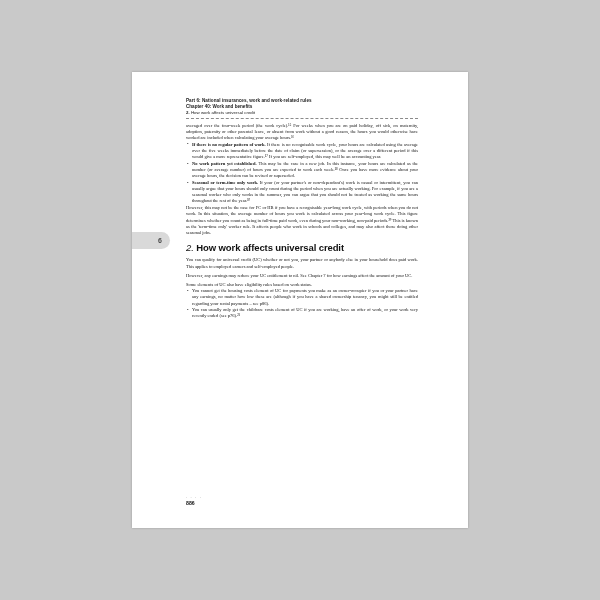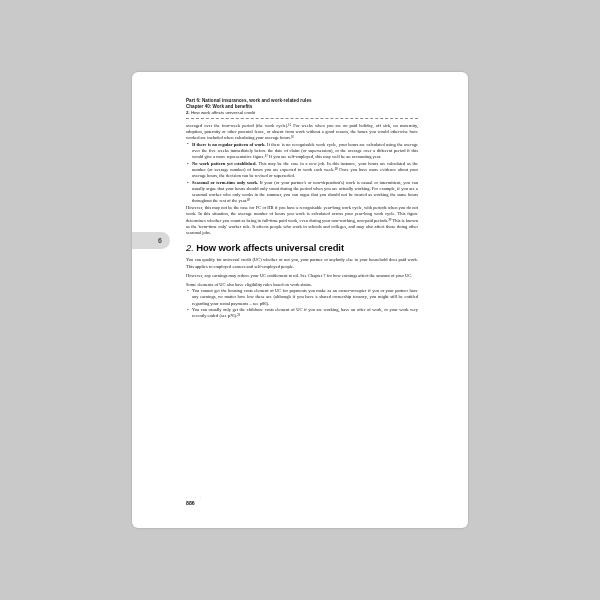--- a/index.html
+++ b/index.html
@@ -14,21 +14,20 @@
     overflow: hidden;
   }
   .page {
     position: absolute;
     left: 132px;
     top: 72px;
     width: 336px;
     height: 456px;
     background: #ffffff;
     box-shadow: 0 0 2px rgba(0,0,0,0.25);
-    border-radius: 6px;
   }
   .page-inner {
     position: absolute;
     left: 54px;
     top: 26px;
     width: 232px;
     height: 400px;
   }
   .header-block {
     font-family: "Liberation Sans", sans-serif;

